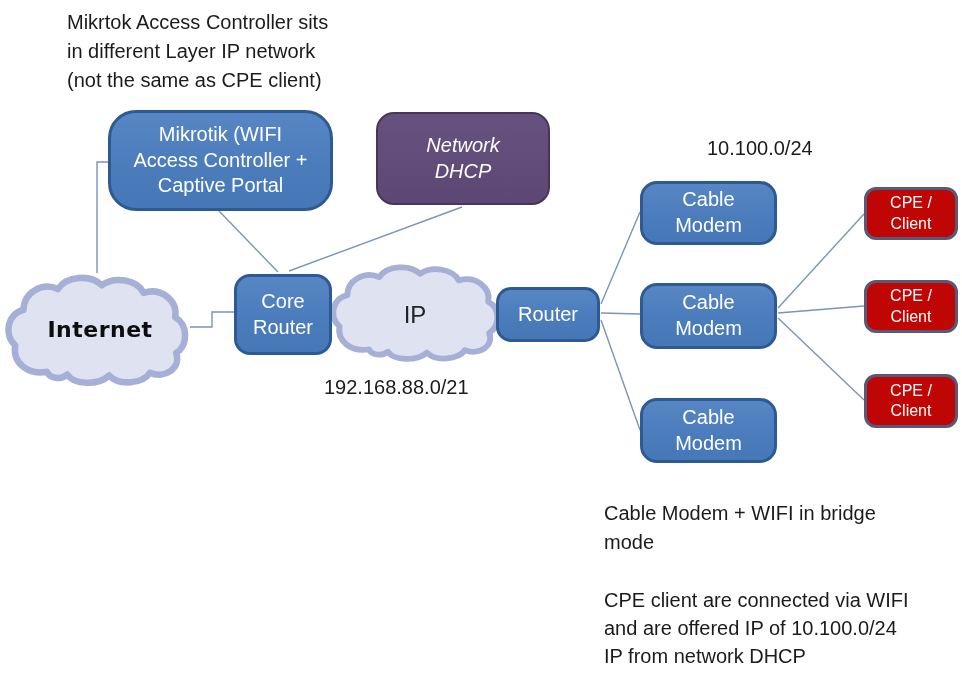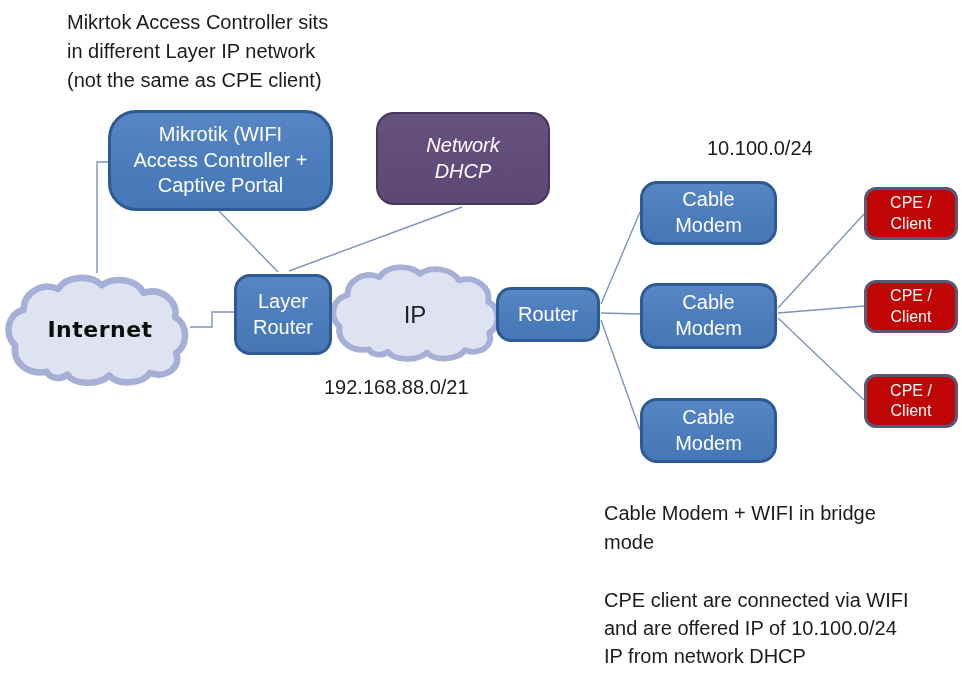--- a/index.html
+++ b/index.html
@@ -121,21 +121,21 @@
 Access Controller +
 Captive Portal</span>
   </div>
 
   <div class="node purple" style="left:376px;top:112px;width:174px;height:93px;">
     <span>Network
 DHCP</span>
   </div>
 
   <div class="node blue" style="left:234px;top:274px;width:98px;height:81px;border-radius:16px;">
-    <span>Layer
+    <span>Core
 Router</span>
   </div>
 
   <div class="node blue" style="left:496px;top:287px;width:104px;height:55px;border-radius:15px;">
     <span>Router</span>
   </div>
 
   <div class="node blue" style="left:640px;top:181px;width:137px;height:64px;border-radius:17px;">
     <span>Cable
 Modem</span>

